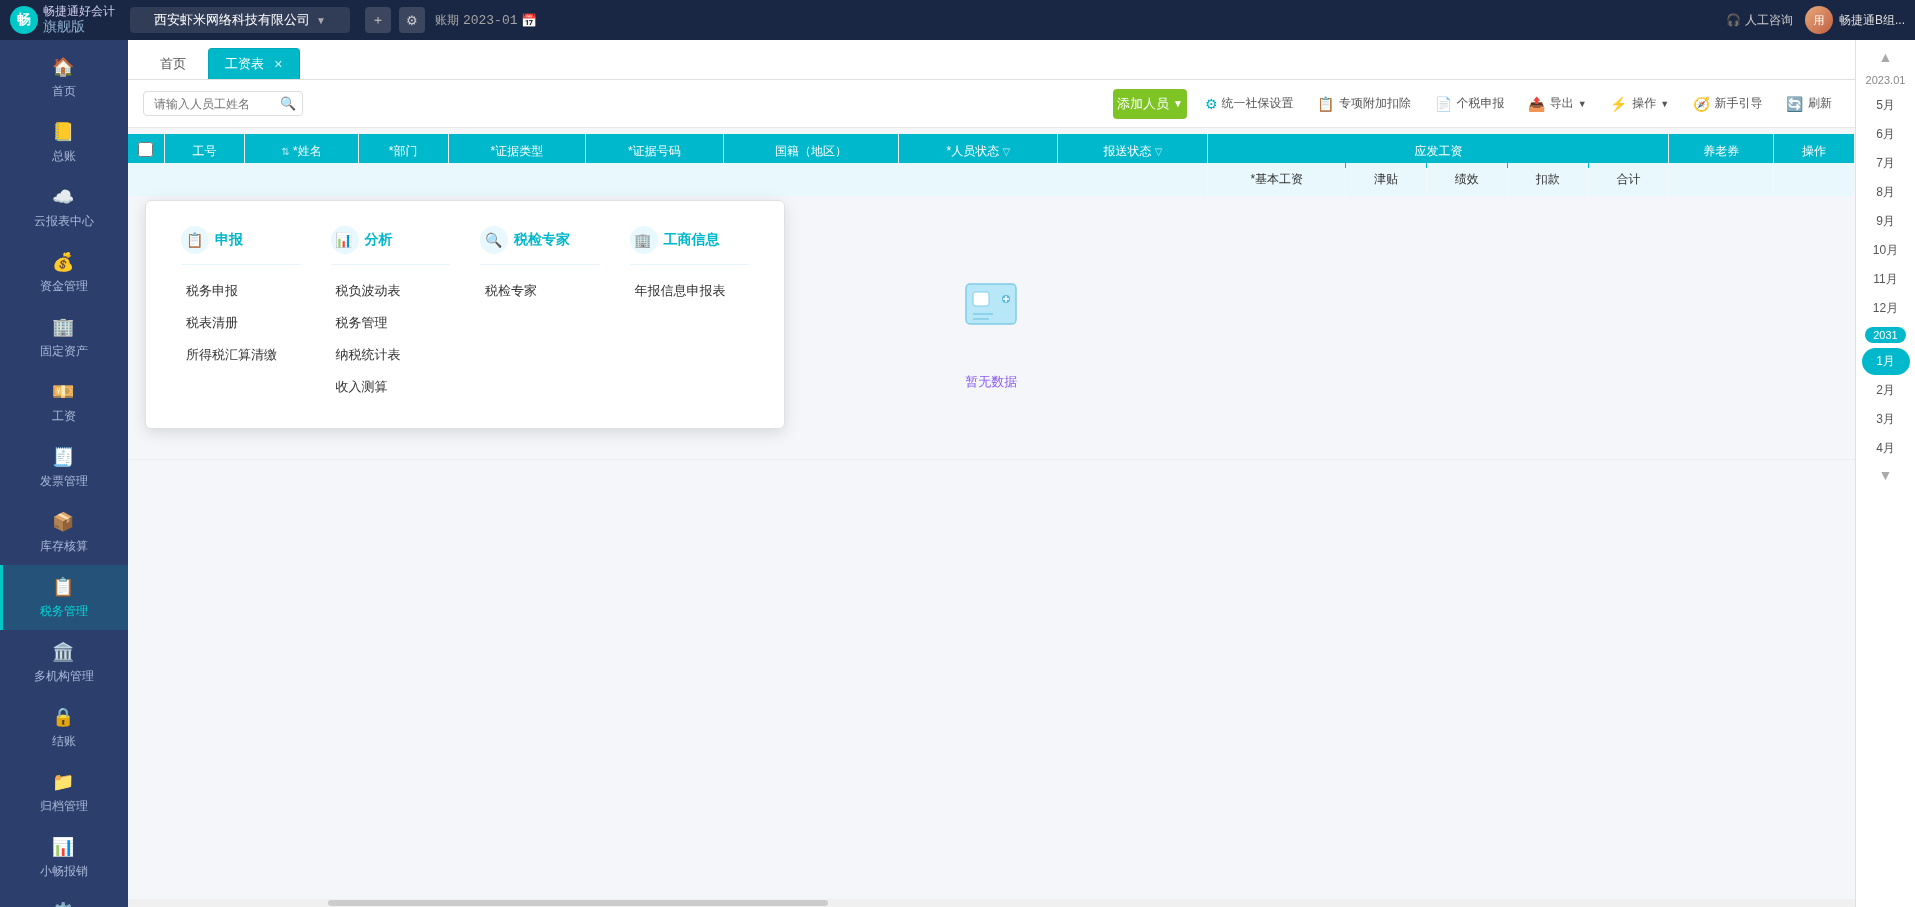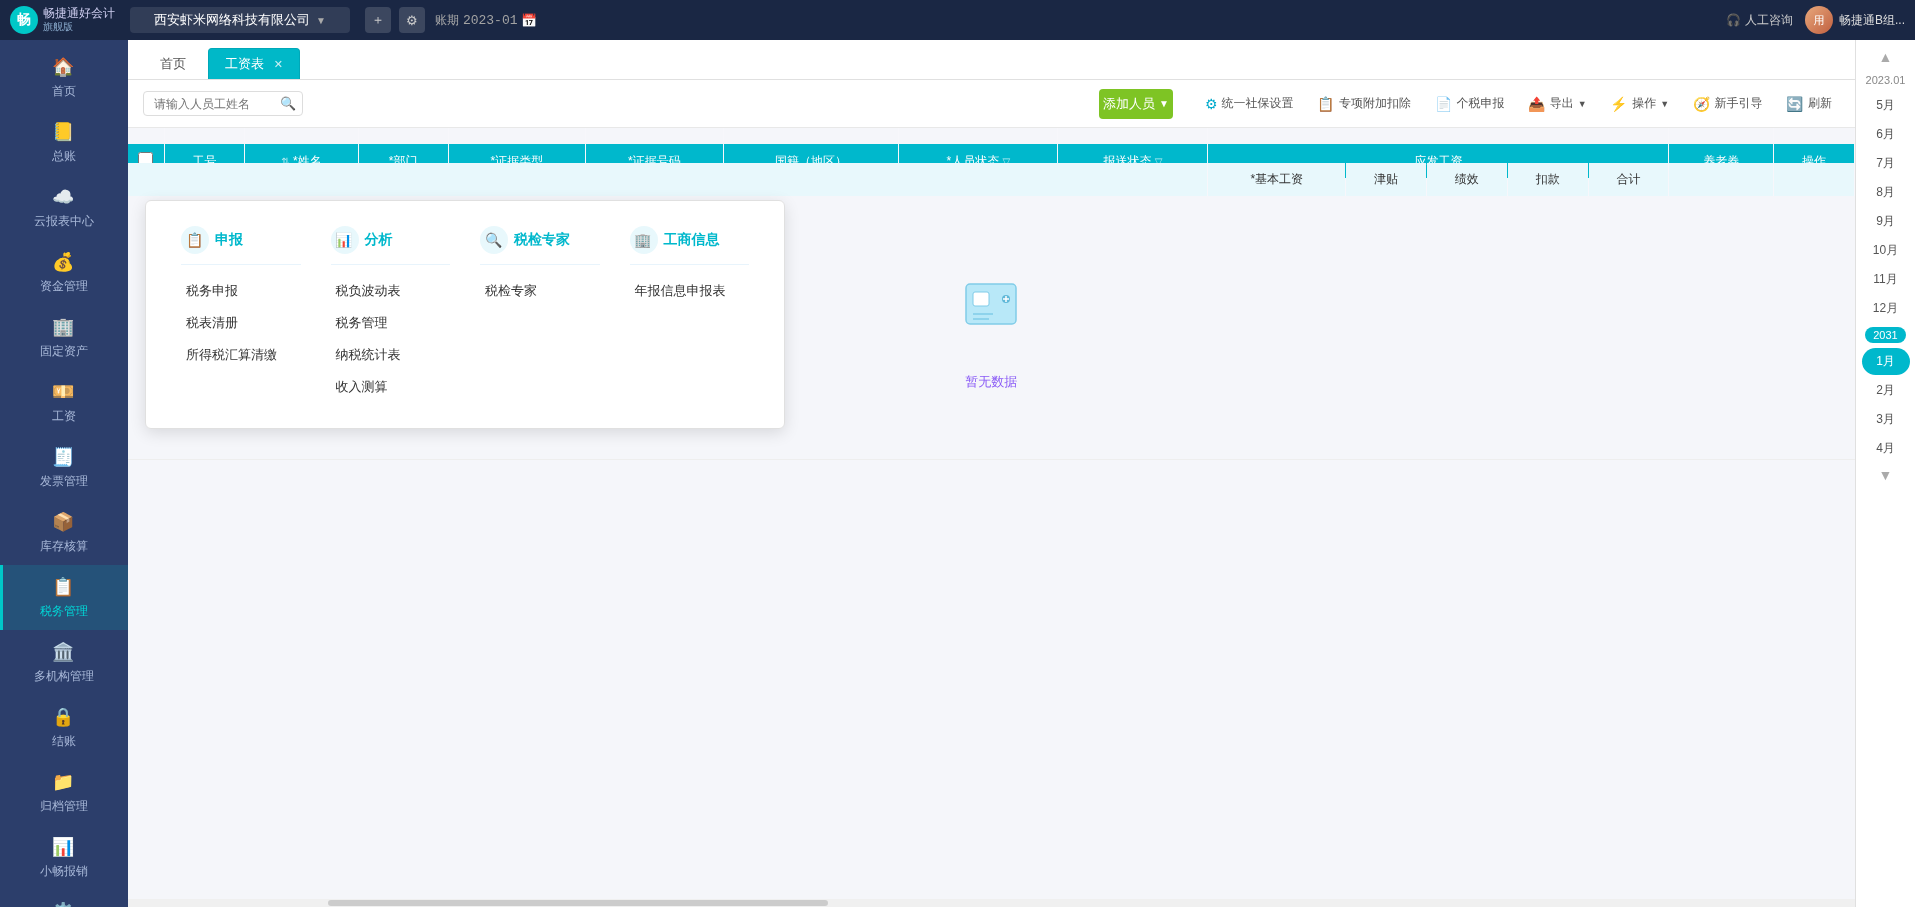--- a/index.html
+++ b/index.html
@@ -23,21 +23,21 @@
       gap: 5px;
     }
     .logo-icon {
       width: 28px; height: 28px;
       background: #00c8c8;
       border-radius: 50%;
       display: flex; align-items: center; justify-content: center;
       font-size: 14px; color: #fff; font-weight: bold;
     }
     .logo-text { font-size: 12px; color: #cce; line-height: 1.2; }
-    .logo-sub { font-size: 10px; color: #89aacc; }
+    .logo-sub { font-size: 14px; color: #89aacc; }
     .company-selector {
       display: flex; align-items: center; gap: 6px;
       background: rgba(255,255,255,0.1);
       border-radius: 4px; padding: 4px 24px; cursor: pointer;
       color: #fff; font-size: 13px; margin-left: 10px;
     }
     .company-selector .arrow { font-size: 10px; color: #aaa; }
     .top-bar-actions {
       margin-left: 15px; display: flex; align-items: center; gap: 8px;
     }
@@ -154,21 +154,21 @@
       margin-left: 6px; cursor: pointer; color: rgba(255,255,255,0.8); font-size: 11px;
     }
 
     
     .toolbar {
       height: 48px;
       background: #fff;
       display: flex;
       align-items: center;
       padding: 0 15px;
-      gap: 24px;
+      gap: 10px;
       border-bottom: 1px solid #e8e8e8;
     }
     .search-box {
       display: flex; align-items: center;
       border: 1px solid #ddd; border-radius: 4px;
       padding: 4px 10px; gap: 6px; background: #fff;
       width: 160px;
     }
     .search-box input {
       border: none; outline: none; font-size: 12px; color: #555;
@@ -204,21 +204,21 @@
       font-size: 12px;
     }
     .data-table thead tr th {
       background: #00b8cc;
       color: #fff;
       padding: 8px 8px;
       text-align: center;
       border-right: 1px solid rgba(255,255,255,0.2);
       white-space: nowrap;
       font-weight: normal;
-      position: sticky; top: 16px; z-index: 10;
+      position: sticky; top: 6px; z-index: 10;
     }
     .data-table thead tr.sub-header th {
       background: #e8f8fc;
       color: #333;
       border-top: 1px solid #cce8f0;
     }
     .data-table tbody tr td {
       padding: 8px 10px;
       border-bottom: 1px solid #eee;
       text-align: center;

